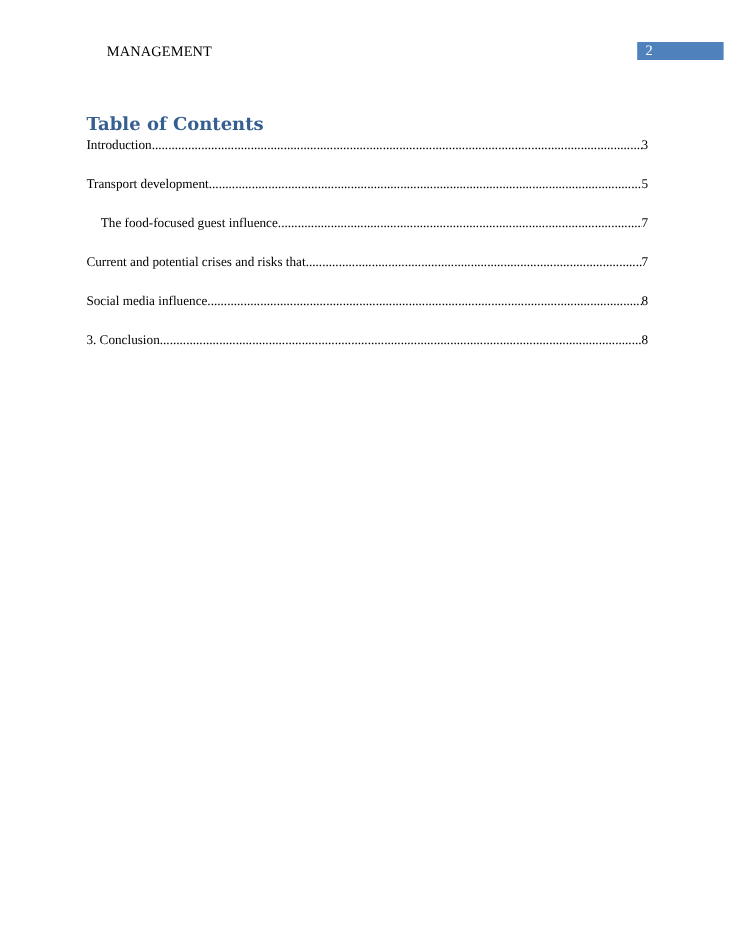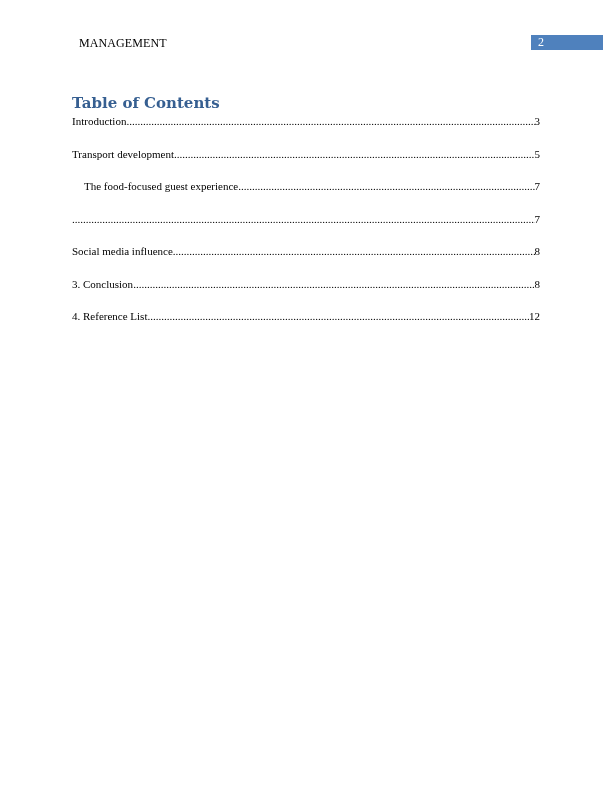--- a/index.html
+++ b/index.html
@@ -10,21 +10,21 @@
     body {
       width: 612px;
       height: 792px;
       position: relative;
       overflow: hidden;
       font-family: "Liberation Serif", serif;
       color: #000000;
     }
     .header-title {
       position: absolute;
-      left: 79px;
+      left: 89px;
       top: 36px;
       font-size: 12px;
       letter-spacing: 0.1px;
     }
     .page-num-box {
       position: absolute;
       left: 531px;
       top: 35px;
       width: 72px;
       height: 15px;
@@ -97,36 +97,32 @@
     <span class="toc-label">Introduction</span>
     <span class="toc-leader"></span>
     <span class="toc-page">3</span>
   </div>
   <div class="toc-entry">
     <span class="toc-label">Transport development</span>
     <span class="toc-leader"></span>
     <span class="toc-page">5</span>
   </div>
   <div class="toc-entry level-2">
-    <span class="toc-label">The food-focused guest experience</span>
+    <span class="toc-label">The food-focused guest influence</span>
     <span class="toc-leader"></span>
     <span class="toc-page">7</span>
   </div>
   <div class="toc-entry">
+    <span class="toc-label">Current and potential crises and risks that</span>
     <span class="toc-leader"></span>
     <span class="toc-page">7</span>
   </div>
   <div class="toc-entry">
     <span class="toc-label">Social media influence</span>
     <span class="toc-leader"></span>
     <span class="toc-page">8</span>
   </div>
   <div class="toc-entry">
     <span class="toc-label">3. Conclusion</span>
     <span class="toc-leader"></span>
     <span class="toc-page">8</span>
   </div>
-  <div class="toc-entry">
-    <span class="toc-label">4. Reference List</span>
-    <span class="toc-leader"></span>
-    <span class="toc-page">12</span>
-  </div>
 </div>
 
 </body></html>

